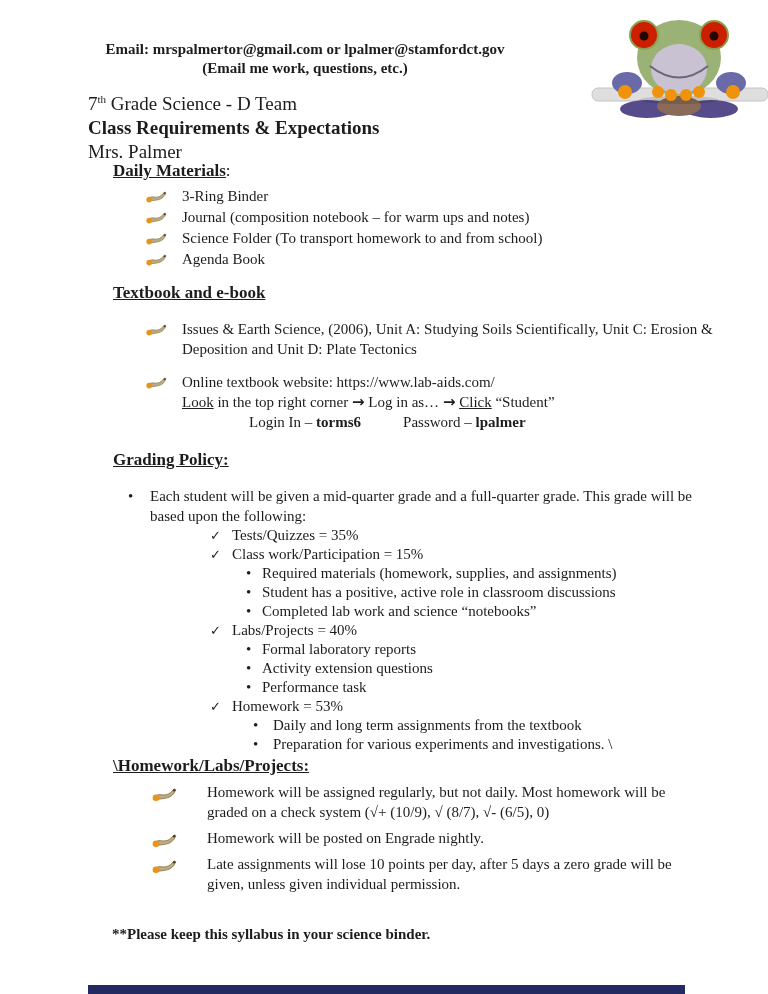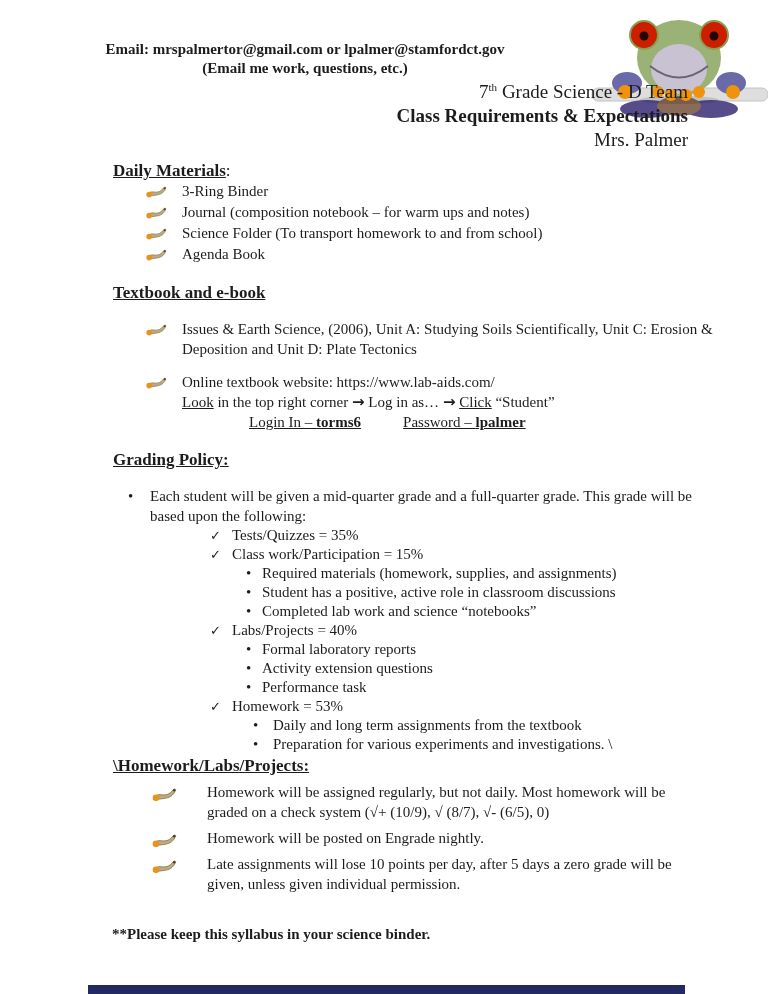--- a/index.html
+++ b/index.html
@@ -11,21 +11,21 @@
   }
   .abs { position:absolute; }
   .u { text-decoration:underline; }
   .b { font-weight:bold; }
   .sec-head { font-size:17px; font-weight:bold; text-decoration:underline; }
   .t { font-size:15px; line-height:20px; }
 
   
   #email-block { left:85px; top:40px; width:440px; text-align:center;
                  font-weight:bold; font-size:15px; line-height:19px; }
-  #title-block { left:88px; top:80px; width:600px; text-align:right;
+  #title-block { left:88px; top:92px; width:600px; text-align:left;
                  font-size:19px; line-height:24px; }
   #title-block .line2 { font-weight:bold; }
   sup { font-size:11px; vertical-align:super; line-height:0; }
 
   
   #frog-photo { right:0px; top:6px; width:178px; height:118px; }
 
   
   .frog-row { display:flex; align-items:flex-start; }
   .frog-ic { flex:0 0 24px; margin-top:2px; }
@@ -33,29 +33,29 @@
 
   #daily-sec   { left:113px; top:161px; width:600px; }
   #text-sec    { left:113px; top:283px; width:620px; }
   #grade-sec   { left:113px; top:450px; width:620px; }
   #hw-sec      { left:113px; top:756px; width:620px; }
   #footer-note { left:112px; top:897px; font-size:15px; font-weight:bold;margin-top:29px; }
   #bottom-bar  { left:88px; top:985px; width:597px; height:9px; }
 
   #daily-sec .frog-row { margin-left:32px; line-height:21px; }
   #daily-sec .frog-row .txt { margin-left:13px; }
-  #daily-sec .rows { }
+  #daily-sec .rows { margin-top:5px; }
 
   #text-sec .frog-row { margin-left:32px; }
   #text-sec .frog-row .txt { margin-left:13px; }
   #text-sec .item1 { margin-top:9px; }
   #text-sec .item2 { margin-top:16px; }
   #text-sec .item2 .txt { width:545px; }
   #text-sec .item3 { margin-top:13px; }
-  #text-sec .login-line { margin-left:67px;text-decoration:underline; }
+  #text-sec .login-line { margin-left:67px; }
   #text-sec .login-line .gap { display:inline-block; width:42px; }
   .arrow { font-family:"DejaVu Sans", sans-serif; font-weight:bold; }
 
   #grade-sec .intro { display:flex; margin-top:16px; margin-left:15px; width:575px; }
   #grade-sec .intro .blt { flex:0 0 22px; }
   .chk-row { display:flex; margin-left:97px; line-height:19px; }
   .chk-row .chk { flex:0 0 22px; font-family:"DejaVu Sans", sans-serif; font-size:13px; }
   .sub-row { display:flex; margin-left:133px; line-height:19px; }
   .sub-row .blt { flex:0 0 16px; }
   .sub-row.deep { margin-left:140px; }

